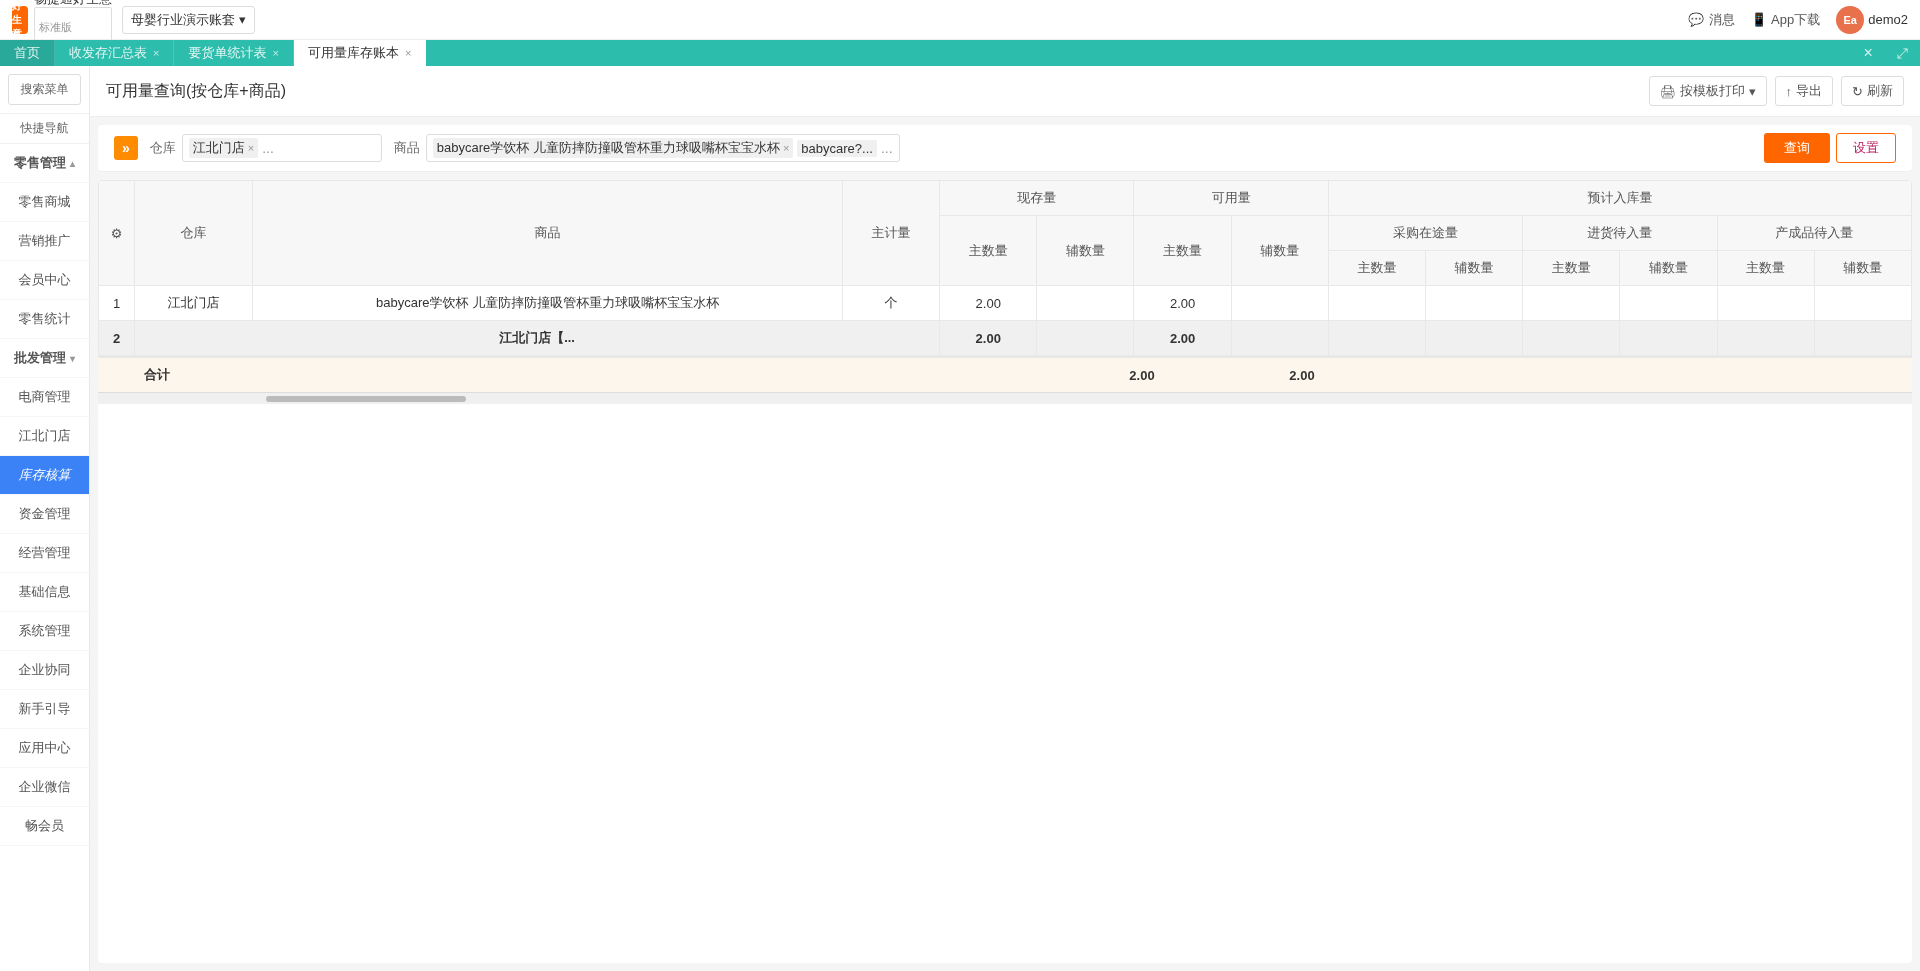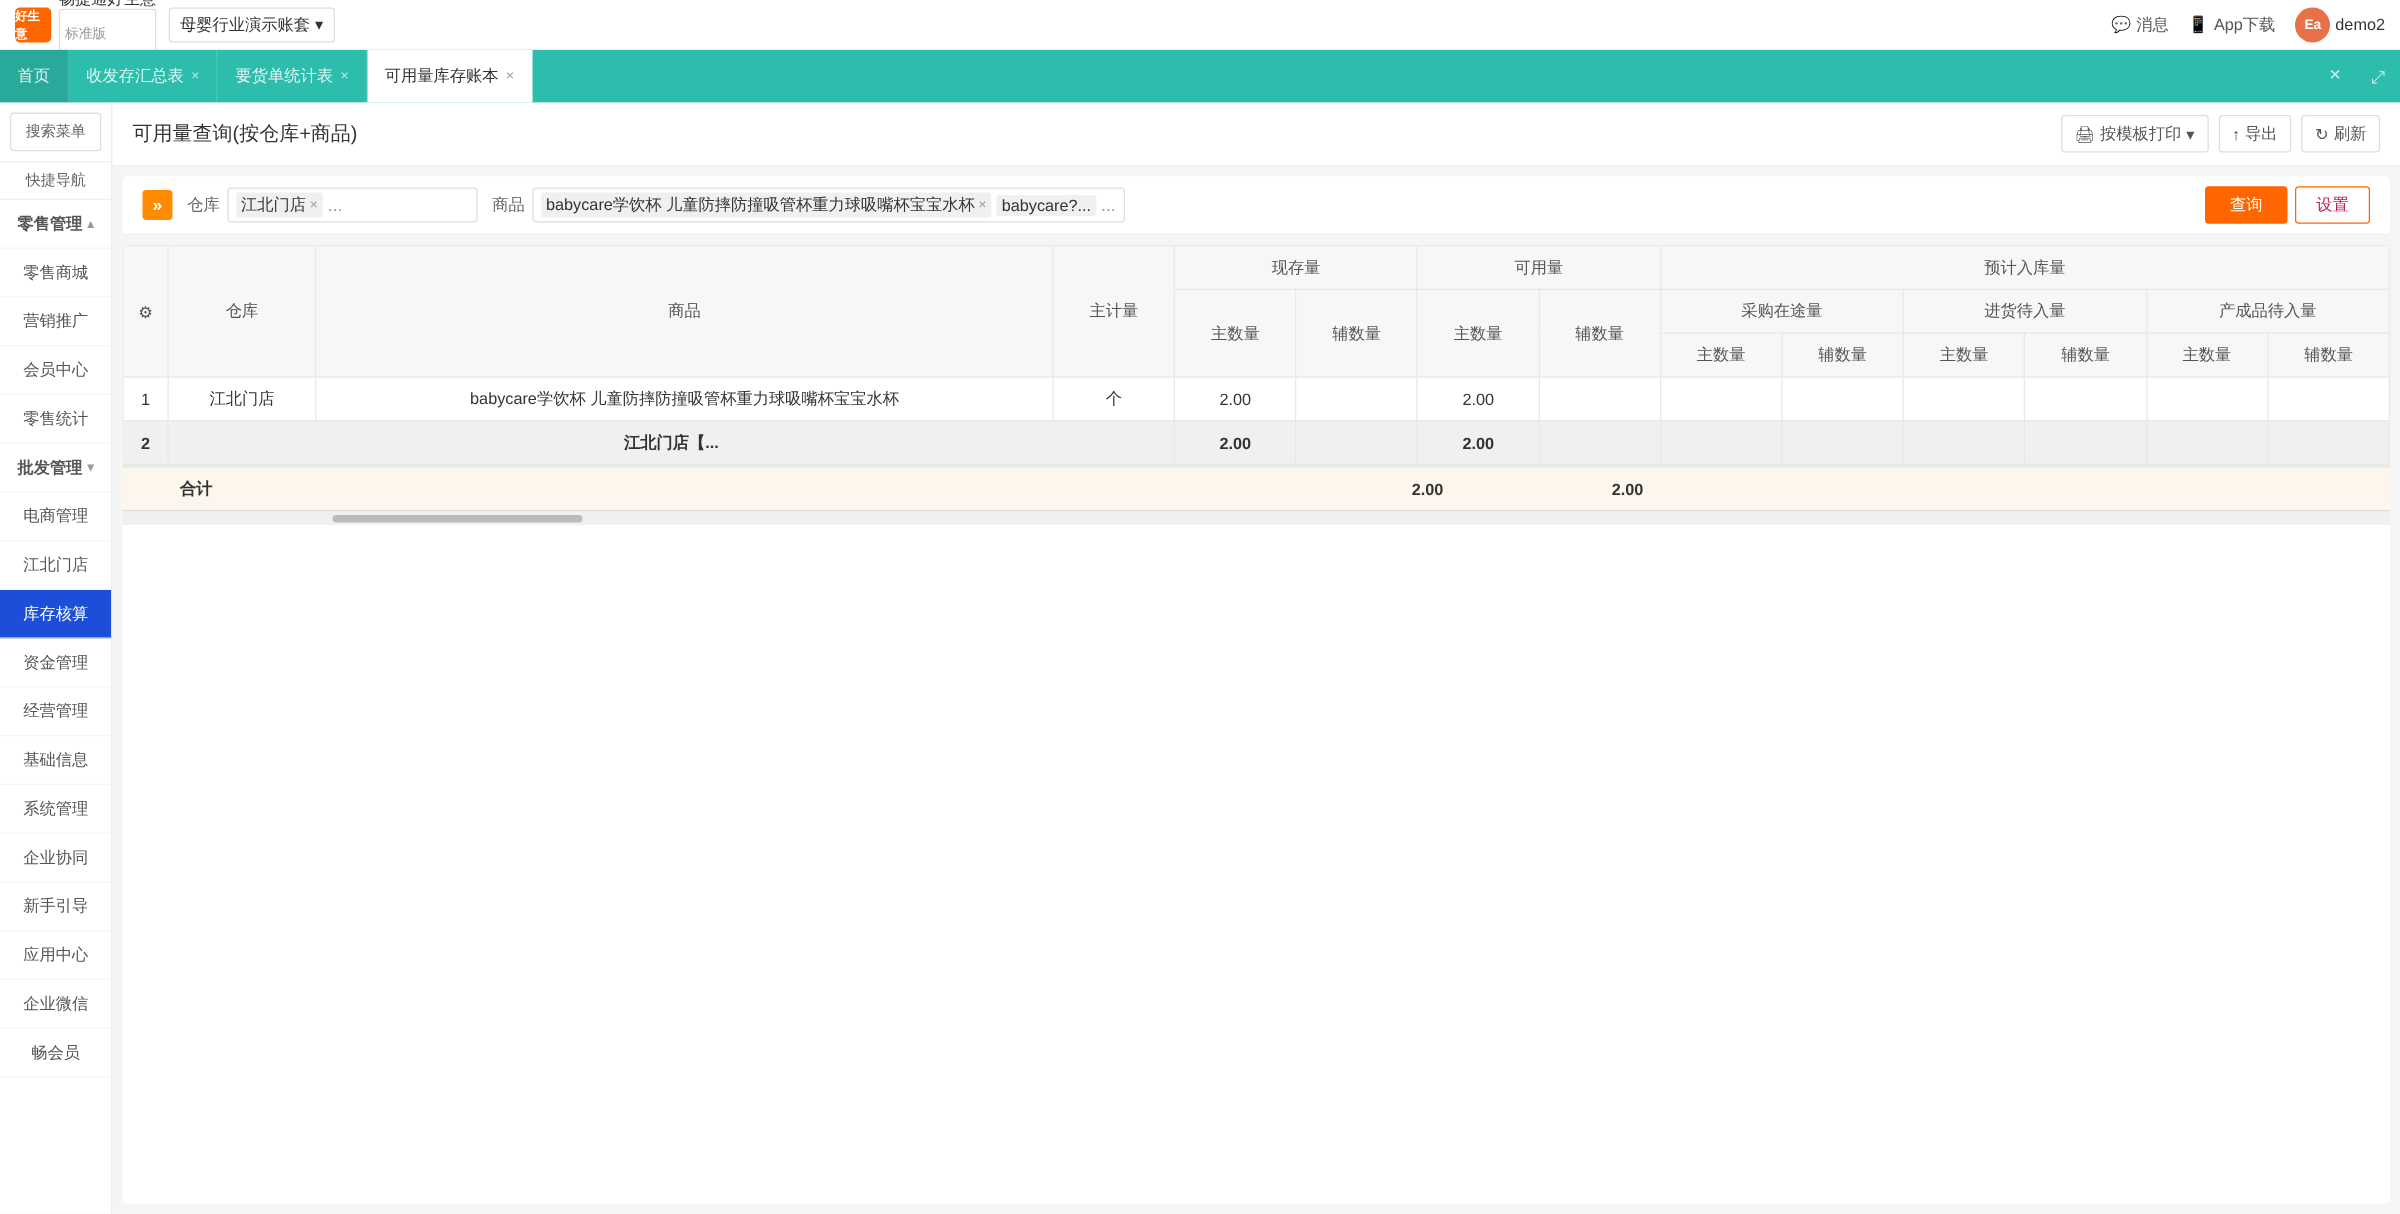--- a/index.html
+++ b/index.html
@@ -10,32 +10,32 @@
       height: 40px;
       background: #fff;
       display: flex;
       align-items: center;
       justify-content: space-between;
       padding: 0 12px;
       border-bottom: 1px solid #eee;
     }
     .top-bar-left { display: flex; align-items: center; gap: 10px; }
     .logo-area { display: flex; align-items: center; gap: 6px; }
-    .logo-icon { width: 29px; height: 28px; background: #ff6600; border-radius: 4px; display: flex; align-items: center; justify-content: center; color: #fff; font-size: 10px; font-weight: bold; }
+    .logo-icon { width: 16px; height: 28px; background: #ff6600; border-radius: 4px; display: flex; align-items: center; justify-content: center; color: #fff; font-size: 10px; font-weight: bold; }
     .logo-text { font-size: 12px; color: #333; line-height: 1.2; }
     .template-badge { font-size: 11px; color: #999; border: 1px solid #ddd; padding: 13px 4px; border-radius: 2px; }
     .industry-selector { display: flex; align-items: center; gap: 4px; padding: 4px 8px; border: 1px solid #ddd; border-radius: 3px; background: #fff; cursor: pointer; color: #333; font-size: 12px; }
     .top-bar-right { display: flex; align-items: center; gap: 16px; }
     .top-bar-btn { display: flex; align-items: center; gap: 4px; color: #555; cursor: pointer; font-size: 12px; }
     .avatar { width: 28px; height: 28px; border-radius: 50%; background: #e8704a; display: flex; align-items: center; justify-content: center; color: #fff; font-size: 11px; font-weight: bold; }
     .username { color: #333; font-size: 13px; }
 
     
     .nav-tabs {
-      height: 42px;
+      height: 26px;
       background: #2dbdac;
       display: flex;
       align-items: stretch;
       padding: 0;
     }
     .nav-tab {
       display: flex;
       align-items: center;
       padding: 0 14px;
       color: rgba(255,255,255,0.85);
@@ -73,21 +73,21 @@
       text-align: center;
       cursor: pointer;
       color: #555;
       font-size: 12px;
       border-bottom: 1px solid #f5f5f5;
       display: flex;
       flex-direction: column;
       align-items: center;
       gap: 3px;
     }
-    .sidebar-item.active { background: #1d4ed8; color: #fff; }
+    .sidebar-item.active { background: #3b82f6; color: #fff; font-style: italic; }
     .sidebar-item.has-arrow { display: flex; flex-direction: row; justify-content: center; align-items: center; gap: 4px; font-weight: bold; }
     .sidebar-arrow { font-size: 10px; color: #999; }
 
     
     .content-area {
       flex: 1;
       display: flex;
       flex-direction: column;
       overflow: hidden;
       background: #f5f5f5;

